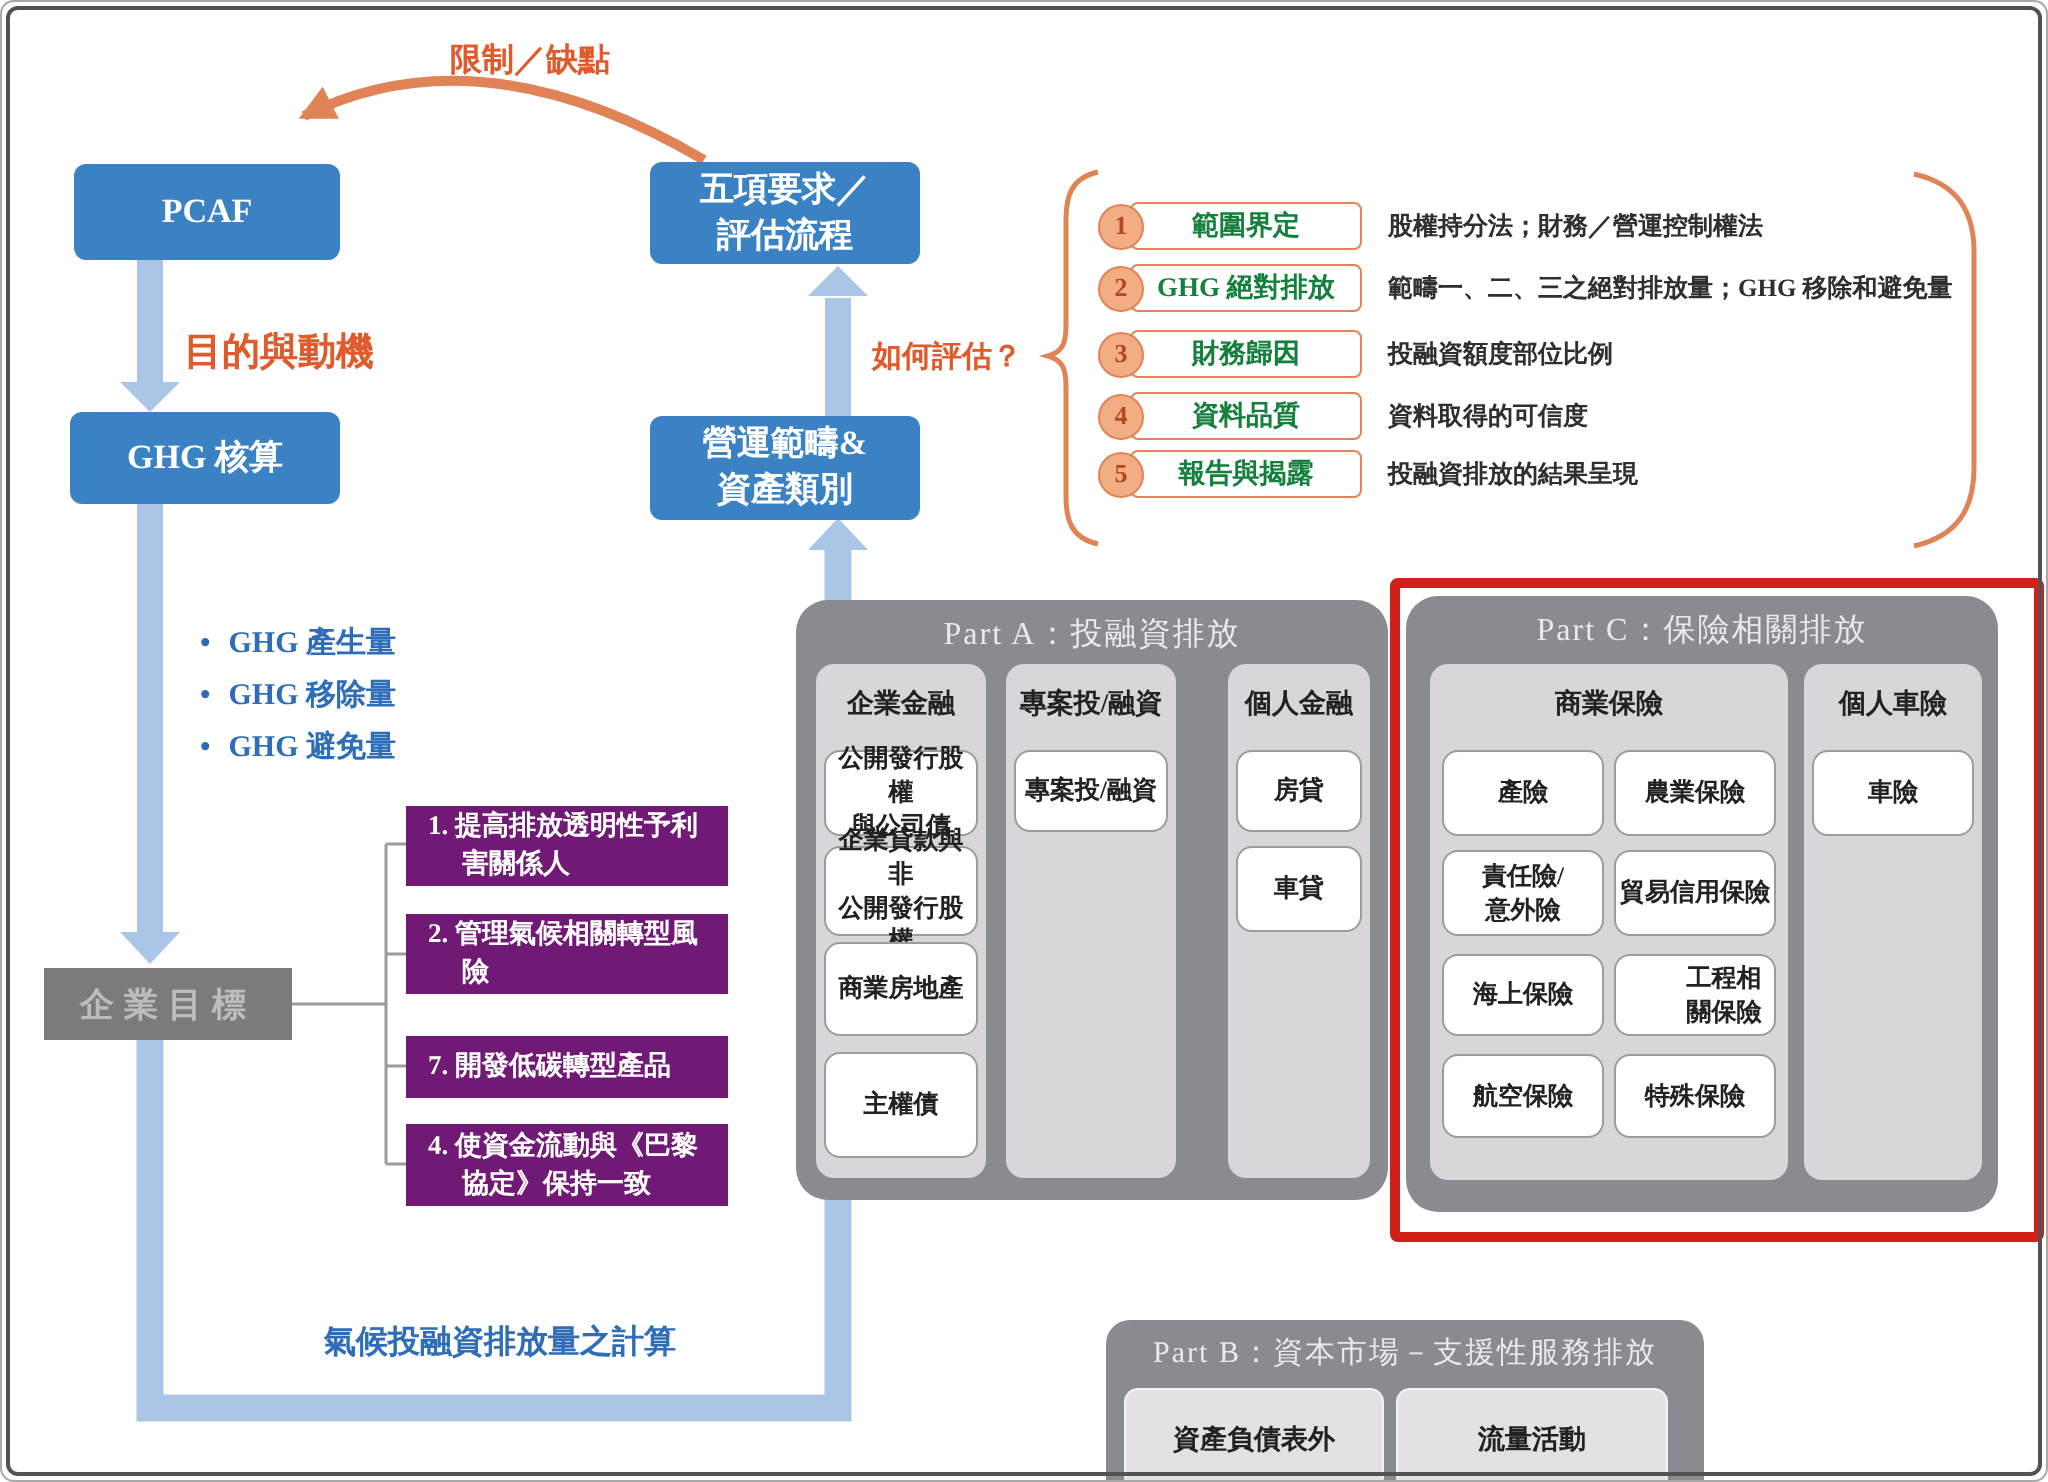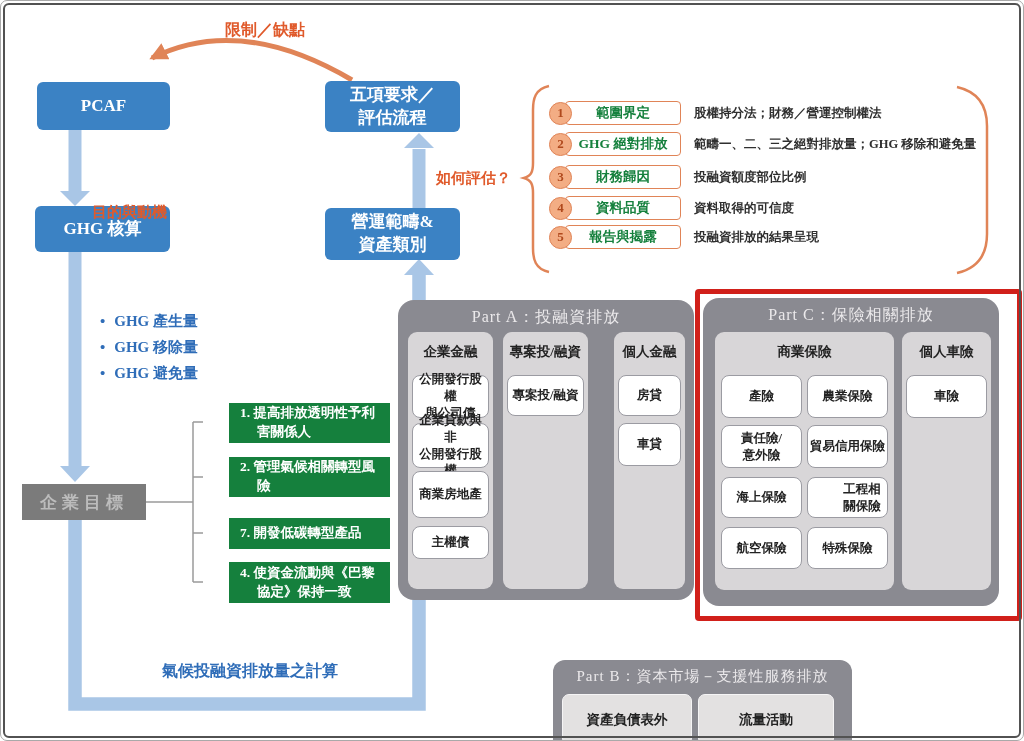--- a/index.html
+++ b/index.html
@@ -8,23 +8,23 @@
   .frame-outer{position:absolute;inset:0;border:1px solid #a9a9a9;border-radius:7px;pointer-events:none;z-index:9;}
   .frame-inner{position:absolute;inset:3px;border:2px solid #525252;border-radius:6px;pointer-events:none;z-index:9;}
   svg.overlay{position:absolute;left:0;top:0;z-index:1;}
   .bluebox{position:absolute;background:#3b82c4;color:#fff;border-radius:6px;display:flex;
            align-items:center;justify-content:center;text-align:center;font-size:17px;font-weight:bold;
            line-height:1.35;z-index:2;white-space:pre-line;}
   .olabel{position:absolute;color:#e05a2b;font-size:16px;font-weight:bold;z-index:2;white-space:nowrap;}
   .bluetext{position:absolute;color:#2f6db8;font-size:16px;font-weight:bold;z-index:2;white-space:nowrap;}
   .bullet{position:absolute;color:#2f6db8;font-size:15px;font-weight:bold;z-index:2;white-space:nowrap;}
   .bullet::before{content:"•";margin-right:9px;font-size:15px;}
-  .goalbox{position:absolute;background:#15803d;color:#fff;font-size:13.5px;font-weight:bold;
+  .goalbox{position:absolute;background:#701a75;color:#fff;font-size:13.5px;font-weight:bold;
            line-height:1.4;z-index:2;display:flex;align-items:center;
-           padding:2px 6px 2px 28px;text-indent:-17px;box-sizing:border-box;margin-left:26px;}
+           padding:2px 6px 2px 28px;text-indent:-17px;box-sizing:border-box;}
   .goal-title{position:absolute;background:#7b7b7b;color:#bcbcbc;font-size:17px;font-weight:bold;
               letter-spacing:5px;display:flex;align-items:center;justify-content:center;z-index:2;}
   .step{position:absolute;display:flex;align-items:center;height:26px;z-index:2;}
   .step .num{width:23px;height:23px;border-radius:50%;background:#f3ad84;border:1.5px solid #e08457;
              color:#b0491d;font-size:13px;font-weight:bold;display:flex;align-items:center;justify-content:center;
              z-index:2;box-sizing:border-box;}
   .step .sbox{width:116px;height:24px;margin-left:-7px;background:#fff;border:1.5px solid #e08457;border-radius:4px;
               display:flex;align-items:center;justify-content:center;font-size:13.5px;font-weight:bold;color:#15803d;
               box-sizing:border-box;}
   .step .sdesc{margin-left:13px;font-size:12.5px;font-weight:bold;color:#2f2f2f;white-space:nowrap;}
@@ -75,21 +75,21 @@
   </svg>
 
   <div class="bluebox" style="left:37px;top:82px;width:133px;height:48px;">PCAF</div>
   <div class="bluebox" style="left:35px;top:206px;width:135px;height:46px;">GHG 核算</div>
   <div class="bluebox" style="left:325px;top:81px;width:135px;height:51px;">五項要求／
 評估流程</div>
   <div class="bluebox" style="left:325px;top:208px;width:135px;height:52px;">營運範疇&amp;
 資產類別</div>
 
   <div class="olabel" style="left:190px;top:20px;width:150px;text-align:center;">限制／缺點</div>
-  <div class="olabel" style="left:92px;top:163px;font-size:15px;margin-top:40px;">目的與動機</div>
+  <div class="olabel" style="left:92px;top:163px;font-size:19px;">目的與動機</div>
   <div class="olabel" style="left:436px;top:169px;font-size:15px;">如何評估？</div>
 
   <div class="bullet" style="left:100px;top:312px;">GHG 產生量</div>
   <div class="bullet" style="left:100px;top:338px;">GHG 移除量</div>
   <div class="bullet" style="left:100px;top:364px;">GHG 避免量</div>
 
   <div class="goal-title" style="left:22px;top:484px;width:124px;height:36px;">企業目標</div>
   <div class="goalbox" style="left:203px;top:403px;width:161px;height:40px;">1. 提高排放透明性予利害關係人</div>
   <div class="goalbox" style="left:203px;top:457px;width:161px;height:40px;">2. 管理氣候相關轉型風險</div>
   <div class="goalbox" style="left:203px;top:518px;width:161px;height:31px;">7. 開發低碳轉型產品</div>
@@ -123,21 +123,21 @@
 
   <div class="container" style="left:398px;top:300px;width:296px;height:300px;">
     <div class="ctitle">Part A：投融資排放</div>
     <div class="col" style="left:10px;top:32px;width:85px;height:257px;">
       <div class="colhead">企業金融</div>
       <div class="wbox" style="top:43px;height:43px;">公開發行股權
 與公司債</div>
       <div class="wbox" style="top:91px;height:45px;">企業貸款與非
 公開發行股權</div>
       <div class="wbox" style="top:139px;height:47px;">商業房地產</div>
-      <div class="wbox" style="top:194px;height:33px;">主權債</div>
+      <div class="wbox" style="top:194px;height:53px;">主權債</div>
     </div>
     <div class="col" style="left:105px;top:32px;width:85px;height:257px;">
       <div class="colhead">專案投/融資</div>
       <div class="wbox" style="top:43px;height:41px;">專案投/融資</div>
     </div>
     <div class="col" style="left:200px;top:32px;width:71px;height:257px;margin-left:16px;">
       <div class="colhead">個人金融</div>
       <div class="wbox" style="top:43px;height:41px;">房貸</div>
       <div class="wbox" style="top:91px;height:43px;">車貸</div>
     </div>

